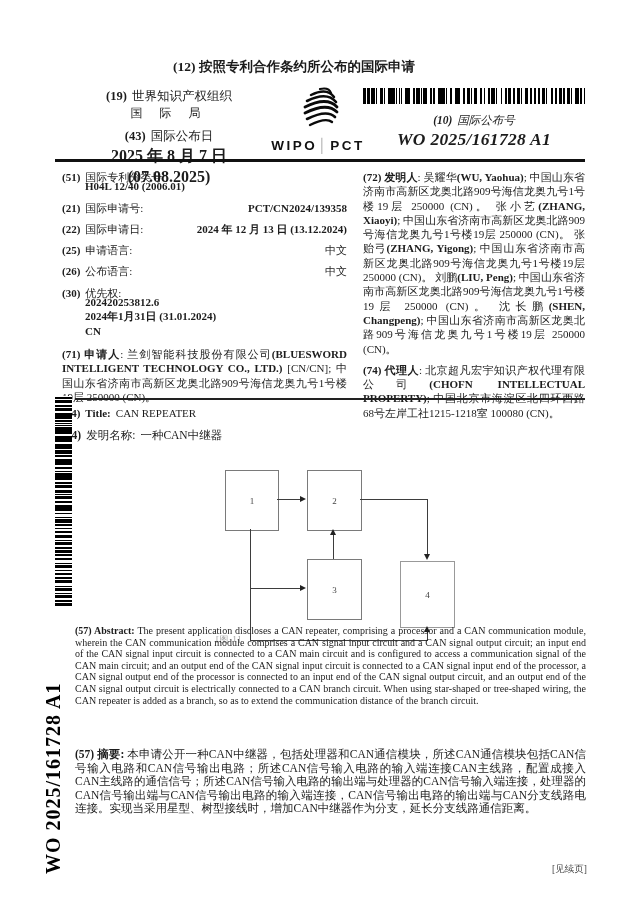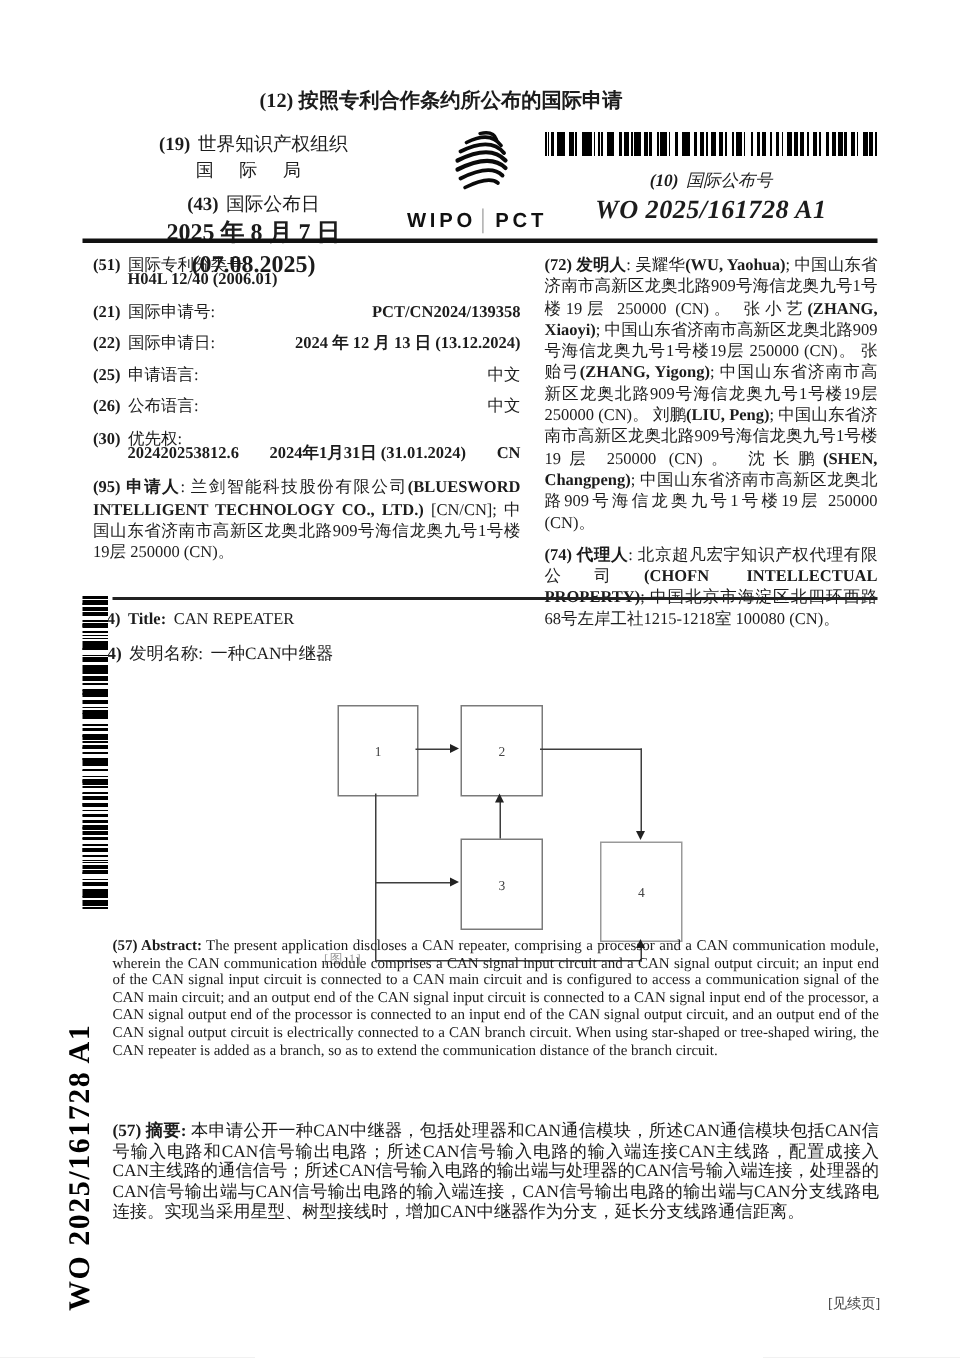--- a/index.html
+++ b/index.html
@@ -35,21 +35,21 @@
   .rule-thick { top:159px; left:55px; width:530px; height:2.5px; background:#111; }
   .rule-thin  { top:398px; left:75px; width:510px; height:1.5px; background:#222; }
 
   
   .col { font-size:11px; line-height:1.3; }
   .col-left  { top:170px; left:62px;  width:285px; }
   .col-right { top:170px; left:363px; width:222px; }
   .lrow { display:flex; justify-content:space-between; margin-bottom:7px; }
   .code { margin-right:5px; }
   .ipc-val { padding-left:23px; margin-top:-5px; margin-bottom:7px; }
-  .f30line { display:flex; justify-content:space-between; padding-left:23px; margin-top:-5px; margin-bottom:9px; }
+  .f30line { display:flex; justify-content:space-between; padding-left:23px; margin-top:-5px; margin-bottom:9px;flex-direction:column; }
   .para { text-align:justify; margin-bottom:7px; }
   .para span { white-space:pre-wrap; }
 
   
   .title-en { top:407px; left:62px; width:520px; font-size:11px; }
   .title-zh { top:428px; left:62px; width:520px; font-size:11.5px; }
 
   
   .dbox { position:absolute; border:1px solid #7a7a7a; background:#fff; display:flex; align-items:center; justify-content:center; font-size:9px; color:#444; }
   .dline { position:absolute; background:#3d3d3d; }
@@ -150,21 +150,21 @@
 
     <div>
       <span class="b code">(30)</span><span>优先权:</span>
     </div>
     <div class="f30line">
       <span class="b">202420253812.6</span>
       <span class="b">2024年1月31日 (31.01.2024)</span>
       <span class="b">CN</span>
     </div>
 
-    <div class="para"><span class="b">(95) </span><span class="b">申请人</span><span>: 兰剑智能科技股份有限公司</span><span class="b">(BLUESWORD INTELLIGENT TECHNOLOGY CO., LTD.)</span><span> [CN/CN]; 中国山东省济南市高新区龙奥北路909号海信龙奥九号1号楼19层 250000 (CN)。</span></div>
+    <div class="para"><span class="b">(71) </span><span class="b">申请人</span><span>: 兰剑智能科技股份有限公司</span><span class="b">(BLUESWORD INTELLIGENT TECHNOLOGY CO., LTD.)</span><span> [CN/CN]; 中国山东省济南市高新区龙奥北路909号海信龙奥九号1号楼19层 250000 (CN)。</span></div>
   </div>
 
   <div class="abs col col-right">
     <div class="para"><span class="b">(72) </span><span class="b">发明人</span><span>: 吴耀华</span><span class="b">(WU, Yaohua)</span><span>; 中国山东省济南市高新区龙奥北路909号海信龙奥九号1号楼19层 250000 (CN)。 张小艺</span><span class="b">(ZHANG, Xiaoyi)</span><span>; 中国山东省济南市高新区龙奥北路909号海信龙奥九号1号楼19层 250000 (CN)。 张贻弓</span><span class="b">(ZHANG, Yigong)</span><span>; 中国山东省济南市高新区龙奥北路909号海信龙奥九号1号楼19层 250000 (CN)。 刘鹏</span><span class="b">(LIU, Peng)</span><span>; 中国山东省济南市高新区龙奥北路909号海信龙奥九号1号楼19层 250000 (CN)。 沈长鹏</span><span class="b">(SHEN, Changpeng)</span><span>; 中国山东省济南市高新区龙奥北路909号海信龙奥九号1号楼19层 250000 (CN)。</span></div>
     <div class="para"><span class="b">(74) </span><span class="b">代理人</span><span>: 北京超凡宏宇知识产权代理有限公司</span><span class="b">(CHOFN INTELLECTUAL PROPERTY)</span><span>; 中国北京市海淀区北四环西路68号左岸工社1215-1218室 100080 (CN)。</span></div>
   </div>
 
   <div class="abs rule-thin"></div>
 
   <div class="abs title-en">

